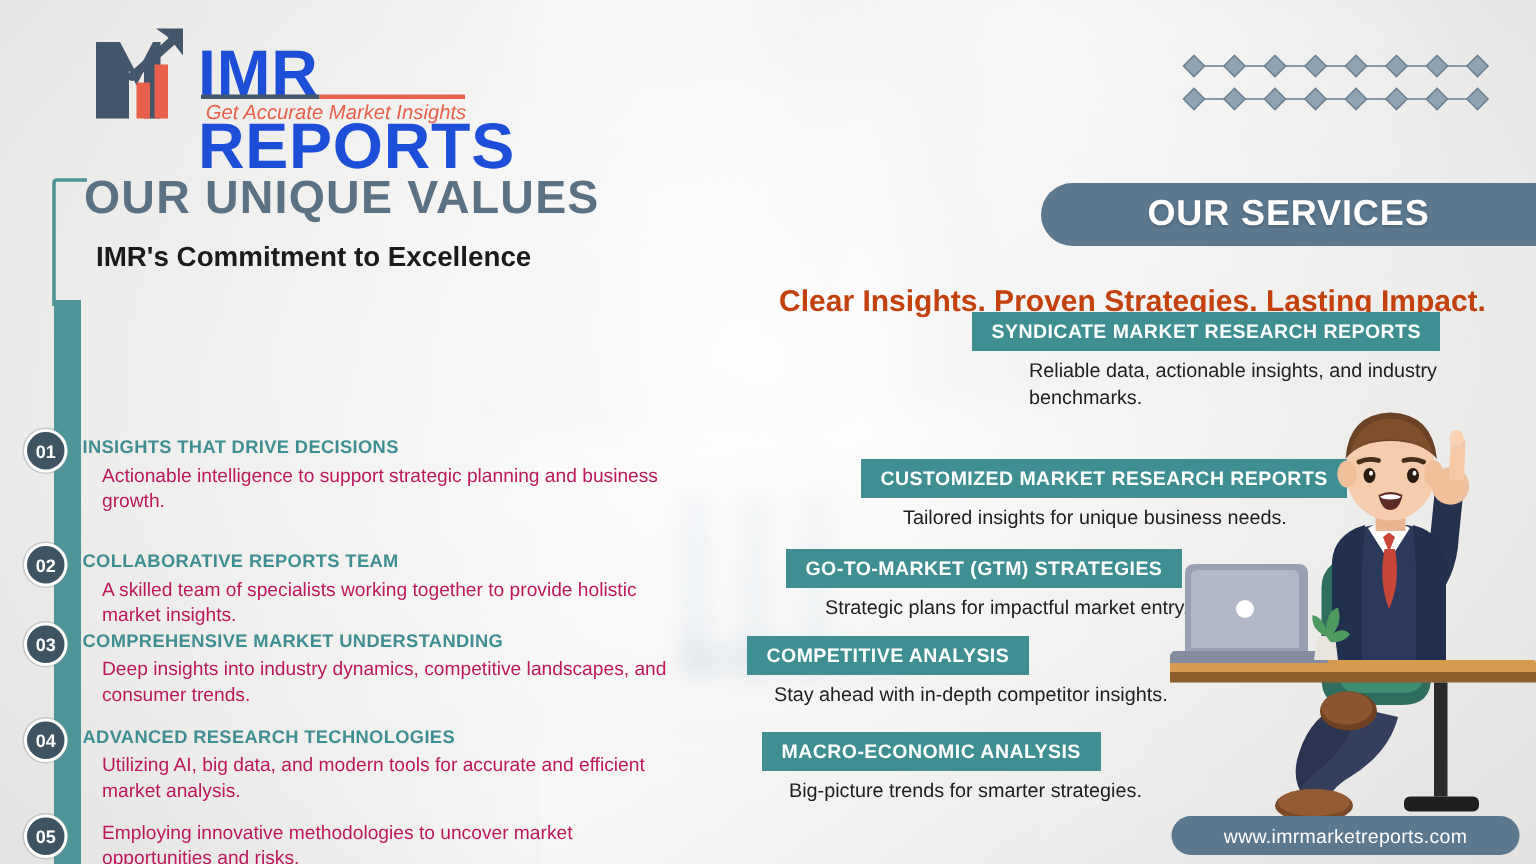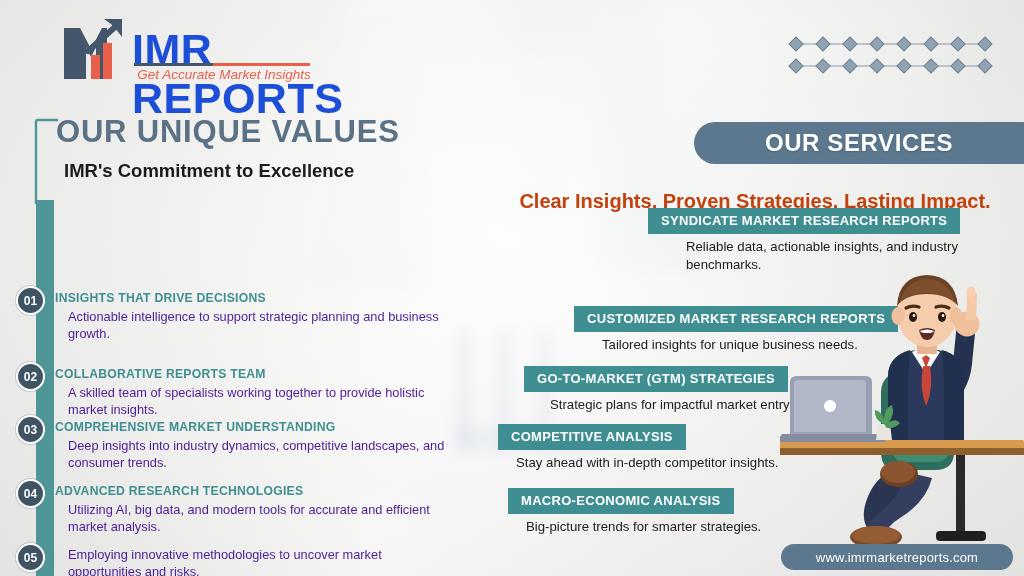--- a/index.html
+++ b/index.html
@@ -111,21 +111,21 @@
     color:#ffffff; font-size:12px; font-weight:bold;
     display:flex; align-items:center; justify-content:center;
     box-shadow:0 0 0 1px rgba(120,140,150,.35);
   }
   .vtitle {
     margin-left:55px; font-size:12.2px; font-weight:bold;
     color:#3f8f92; letter-spacing:.25px; padding-top:5px;
   }
   .vdesc {
     margin-left:68px; margin-top:3px; font-size:12.8px;
-    line-height:1.34; color:#4c1d95; max-width:390px;
+    line-height:1.34; color:#be185d; max-width:390px;
   }
 
   
   #servicesBanner {
     position:absolute; left:694px; top:122px; width:330px; height:42px;
     background:#5b788f; border-radius:21px 0 0 21px; z-index:6;
     display:flex; align-items:center; justify-content:center;
   }
   #servicesBanner span {
     color:#ffffff; font-size:24px; font-weight:bold; letter-spacing:.6px;

